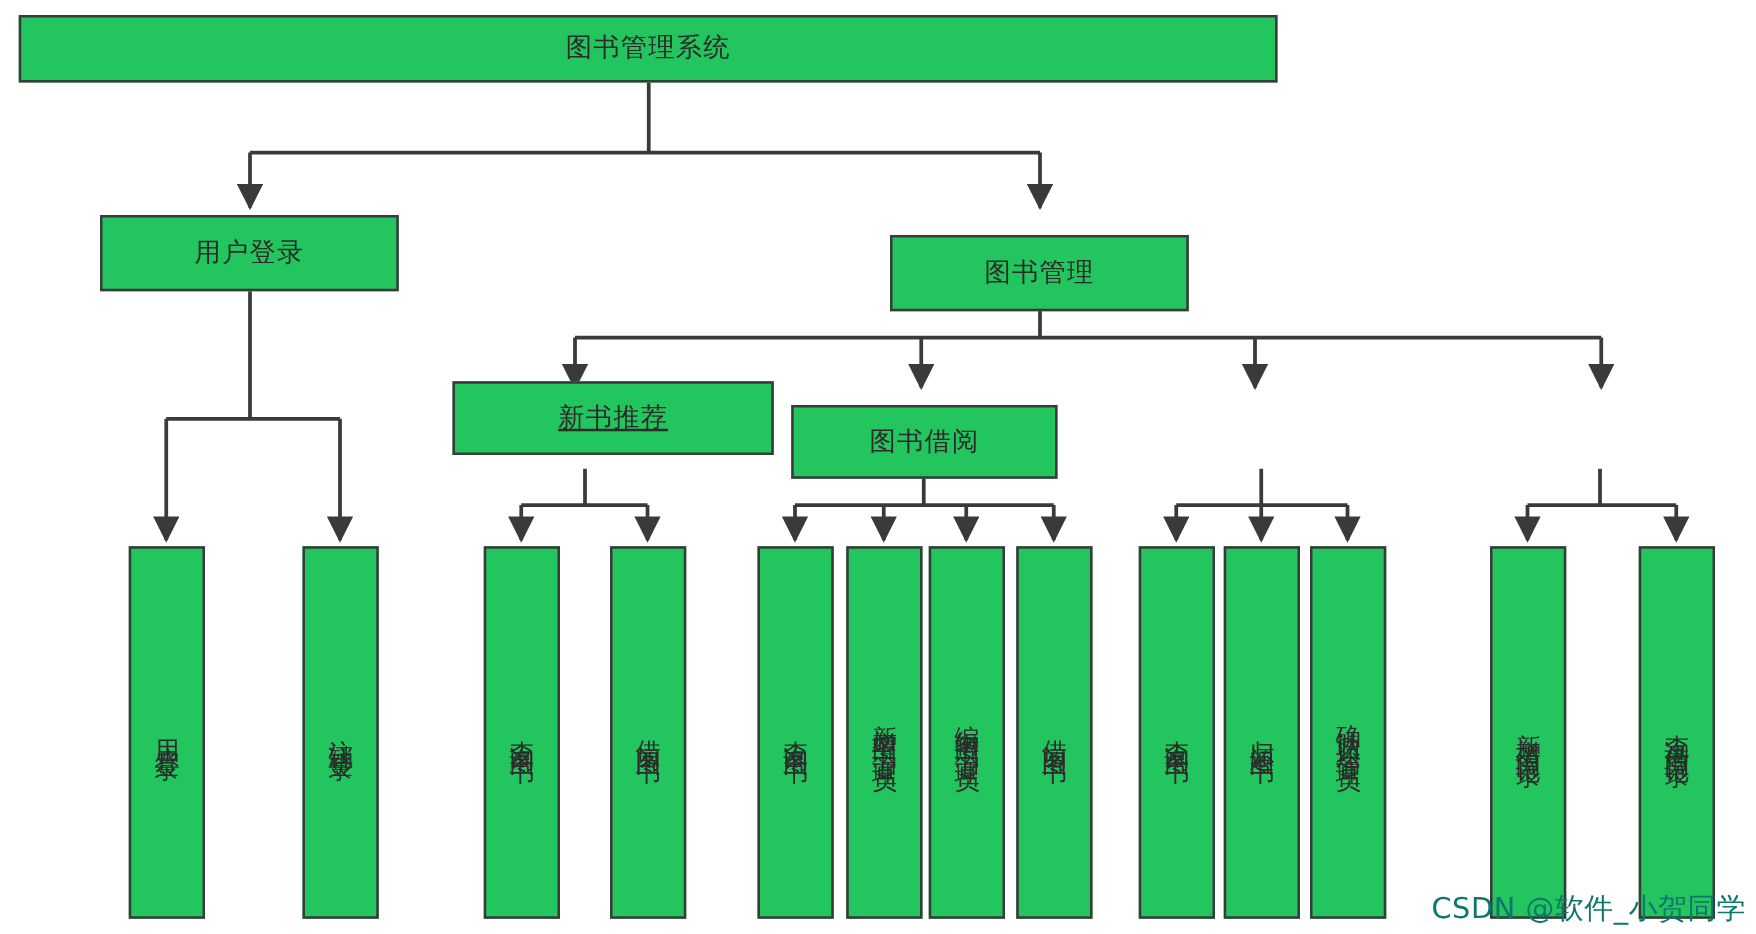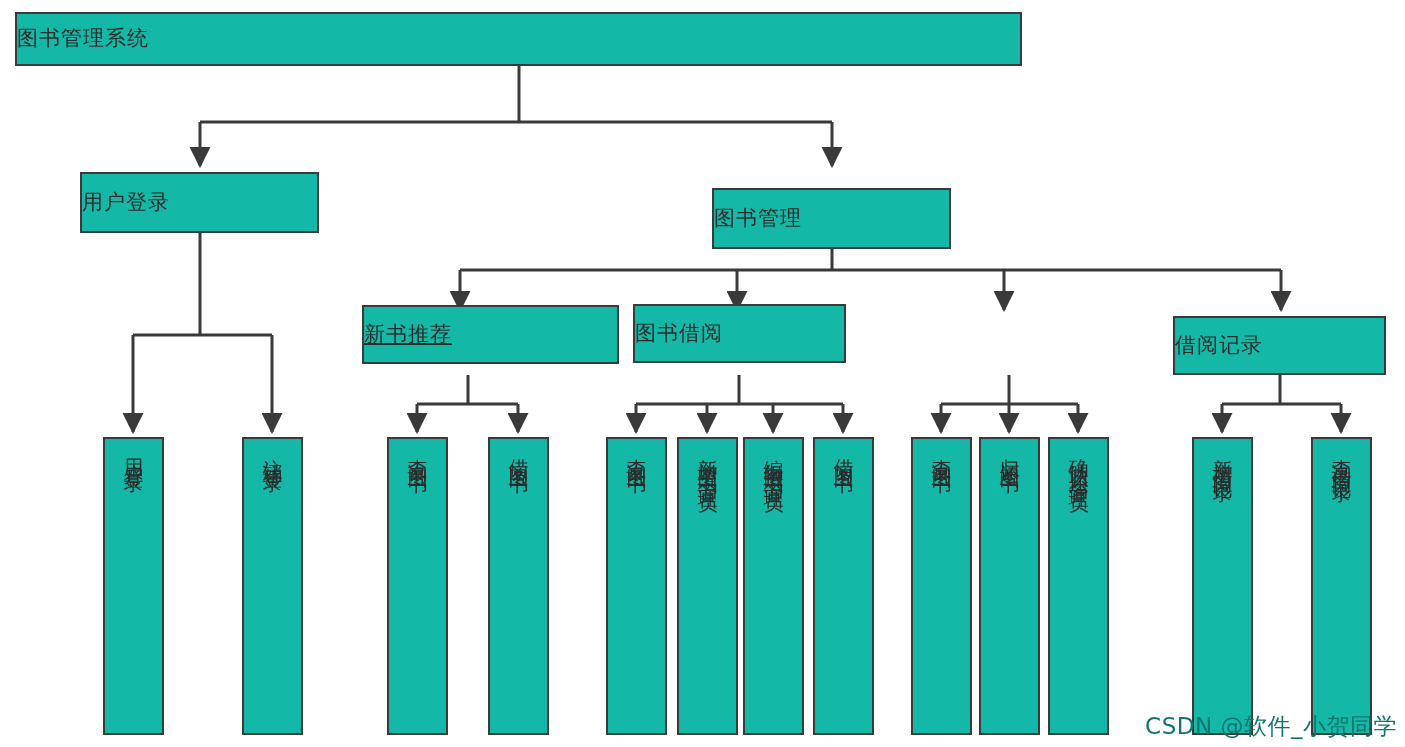--- a/index.html
+++ b/index.html
@@ -23,23 +23,24 @@
     position: absolute;
     left: 0;
     top: 0;
     width: 1405px;
     height: 747px;
     pointer-events: none;
   }
   .node {
     position: absolute;
     border: 2px solid #3a3a3a;
-    background: #14b8a6;
+    background: #22c55e;
     display: flex;
     align-items: center;
+    justify-content: center;
     color: #2b2b2b;
     z-index: 2;
   }
   .node.horiz {
     font-size: 21px;
     letter-spacing: 1px;
     line-height: 1.2;
   }
   .node.vert {
     writing-mode: vertical-rl;
@@ -128,25 +129,22 @@
   <div class="node horiz" style="left:80px; top:172px; width:239px; height:61px;">
     <span class="txt">用户登录</span>
   </div>
   <div class="node horiz" style="left:712px; top:188px; width:239px; height:61px;">
     <span class="txt">图书管理</span>
   </div>
 
   <div class="node horiz" style="left:362px; top:305px; width:257px; height:59px;text-decoration:underline;">
     <span class="txt">新书推荐</span>
   </div>
-  <div class="node horiz" style="left:633px; top:304px; width:213px; height:59px;">
+  <div class="node horiz" style="left:633px; top:324px; width:213px; height:59px;">
     <span class="txt">图书借阅</span>
-  </div>
-  <div class="node horiz" style="left:1173px; top:316px; width:213px; height:59px;">
-    <span class="txt">借阅记录</span>
   </div>
 
   <div class="node vert" style="left:103px; top:437px; width:61px; height:298px;">
     <span class="txt">用户登录</span>
   </div>
   <div class="node vert" style="left:242px; top:437px; width:61px; height:298px;">
     <span class="txt">注销登录</span>
   </div>
 
   <div class="node vert" style="left:387px; top:437px; width:61px; height:298px;">

